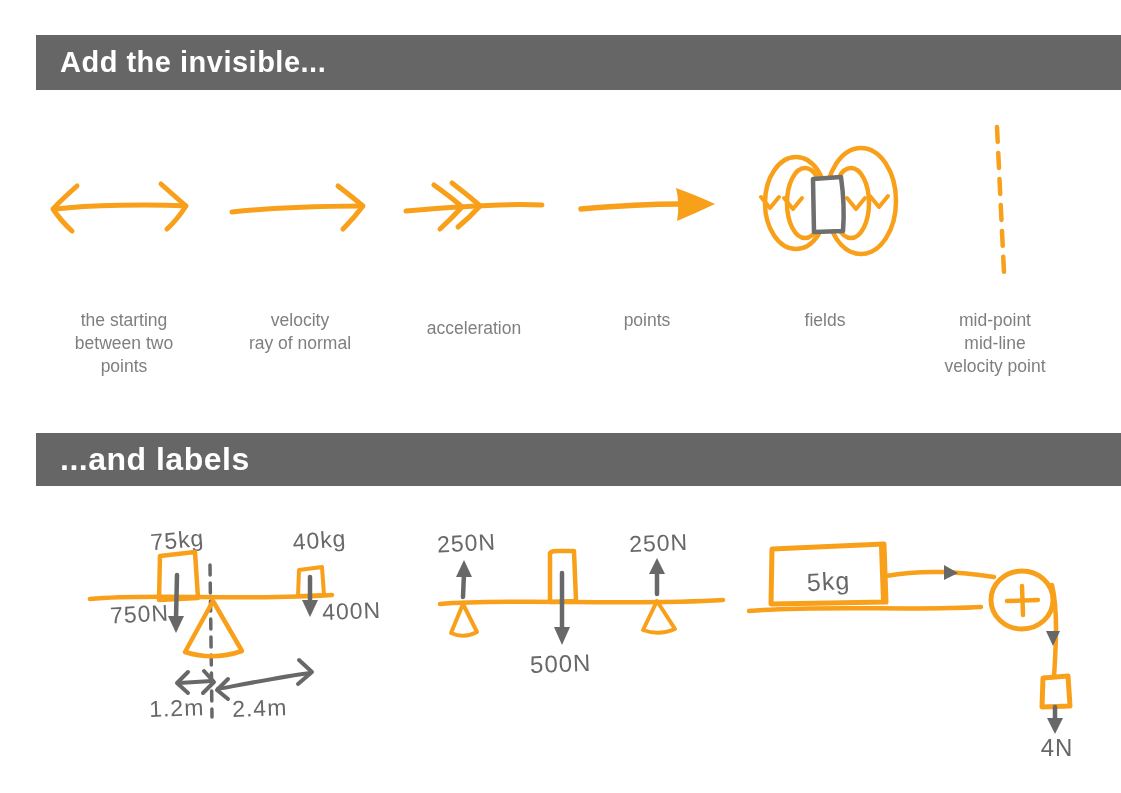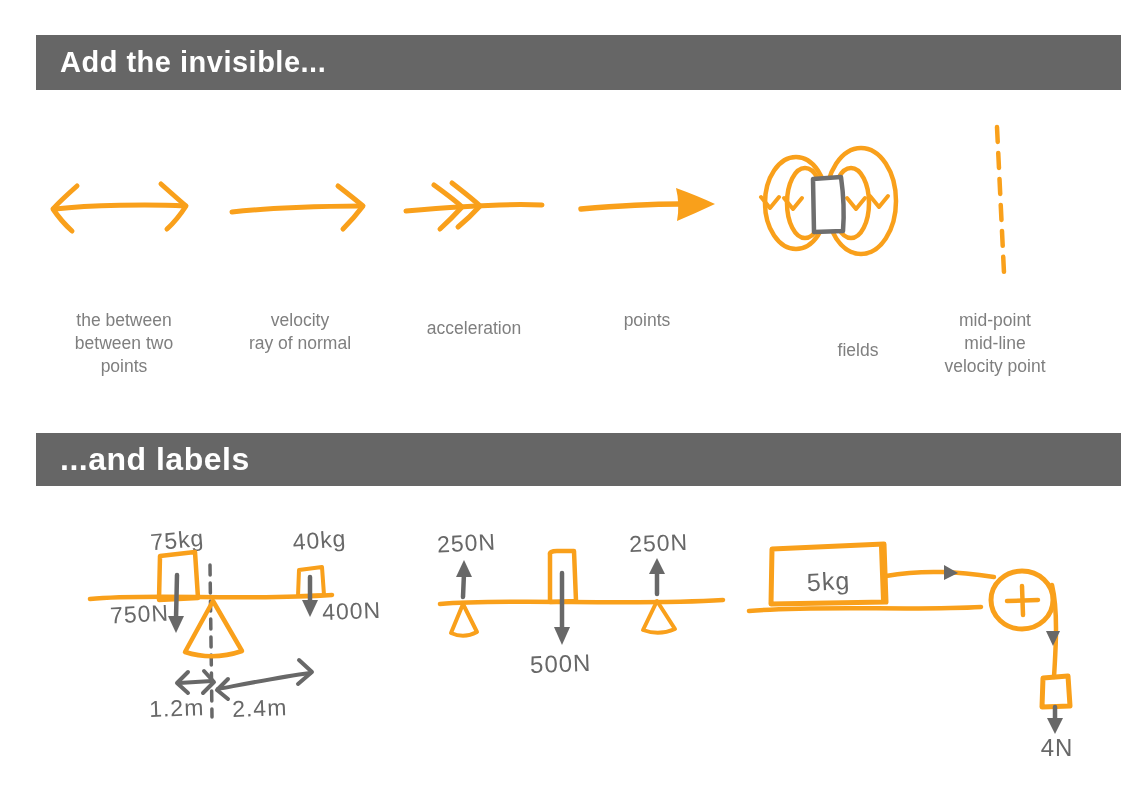--- a/index.html
+++ b/index.html
@@ -26,21 +26,21 @@
   .sym-icon{position:absolute;}
   .sym-label{
     position:absolute;top:309px;color:var(--label);
     font-size:17.5px;line-height:23px;text-align:center;
   }
   .sym-label span{display:block;}
   #label-distance{left:39px;width:170px;}
   #label-velocity{left:225px;width:150px;}
   #label-acceleration{left:389px;width:170px;margin-top:8px;}
   #label-force{left:587px;width:120px;}
-  #label-fields{left:798px;width:120px;margin-top:30px;}
+  #label-fields{left:765px;width:120px;}
   #label-reference{left:915px;width:160px;}
   .diagram{position:absolute;}
   
   .os{stroke:var(--orange);fill:none;stroke-linecap:round;stroke-linejoin:round;}
   .of{fill:var(--orange);stroke:none;}
   .gs{stroke:var(--sketch);fill:none;stroke-linecap:round;stroke-linejoin:round;}
   .gf{fill:var(--sketch);stroke:none;}
   .ms{stroke:var(--magnet);fill:#fff;stroke-linecap:round;stroke-linejoin:round;}
   .hw{
     fill:var(--sketch);font-family:"Liberation Sans",sans-serif;
@@ -91,21 +91,21 @@
     <path class="os" stroke-width="4" d="M92,63 L101,74 L110,63"></path>
     <path class="os" stroke-width="4" d="M115,61 L124,72 L133,61"></path>
     <path class="ms" stroke-width="4.5" d="M58,44 L86,42 Q90,70 88,96 L59,97 Z"></path>
   </svg>
 
   <svg class="sym-icon" style="left:985px;top:123px;" width="28" height="162" viewBox="0 0 28 162">
     <path class="os" stroke-width="4.5" stroke-dasharray="15 11" d="M12,4 L19,150"></path>
   </svg>
 
   <div class="sym-label" id="label-distance">
-    <span>the between</span>
+    <span>the starting</span>
     <span>between two</span>
     <span>points</span>
   </div>
   <div class="sym-label" id="label-velocity">
     <span>velocity</span>
     <span>ray of normal</span>
   </div>
   <div class="sym-label" id="label-acceleration">
     <span>acceleration</span>
   </div>

